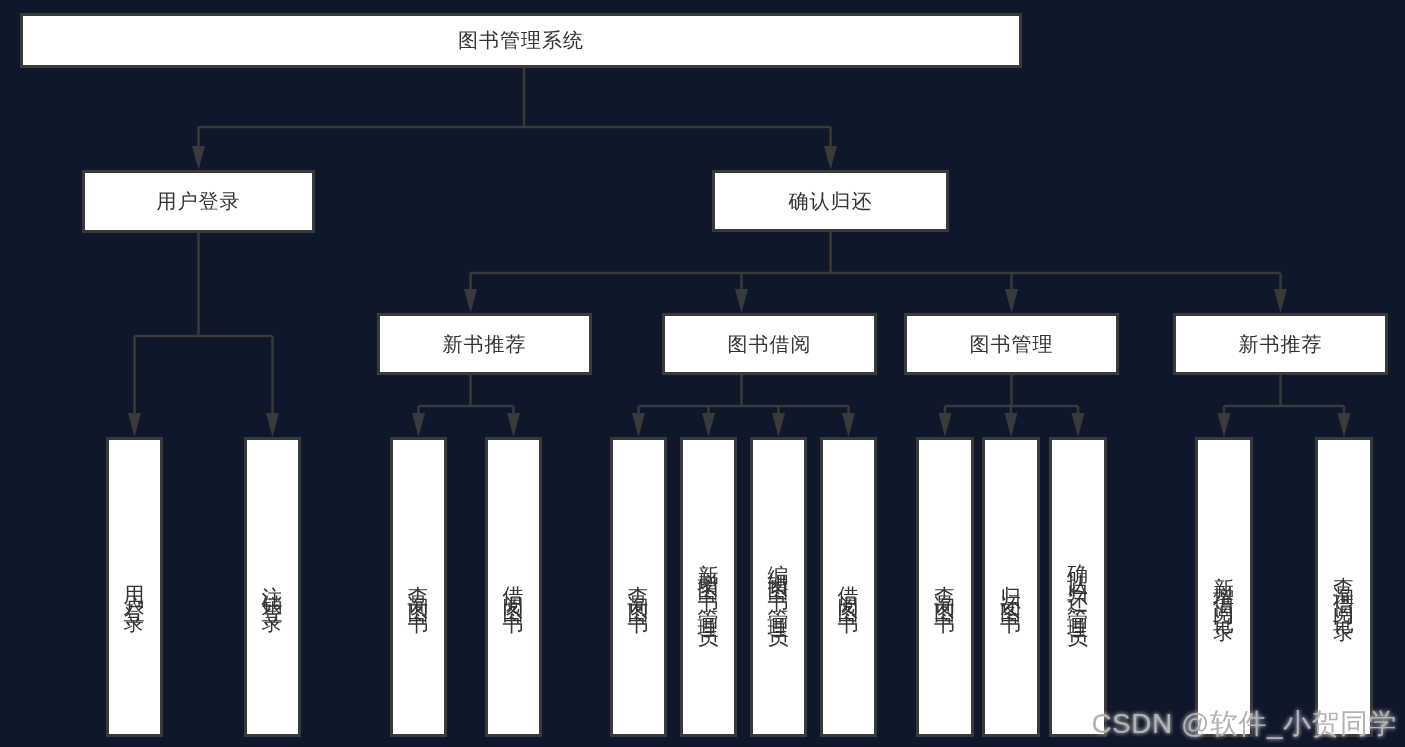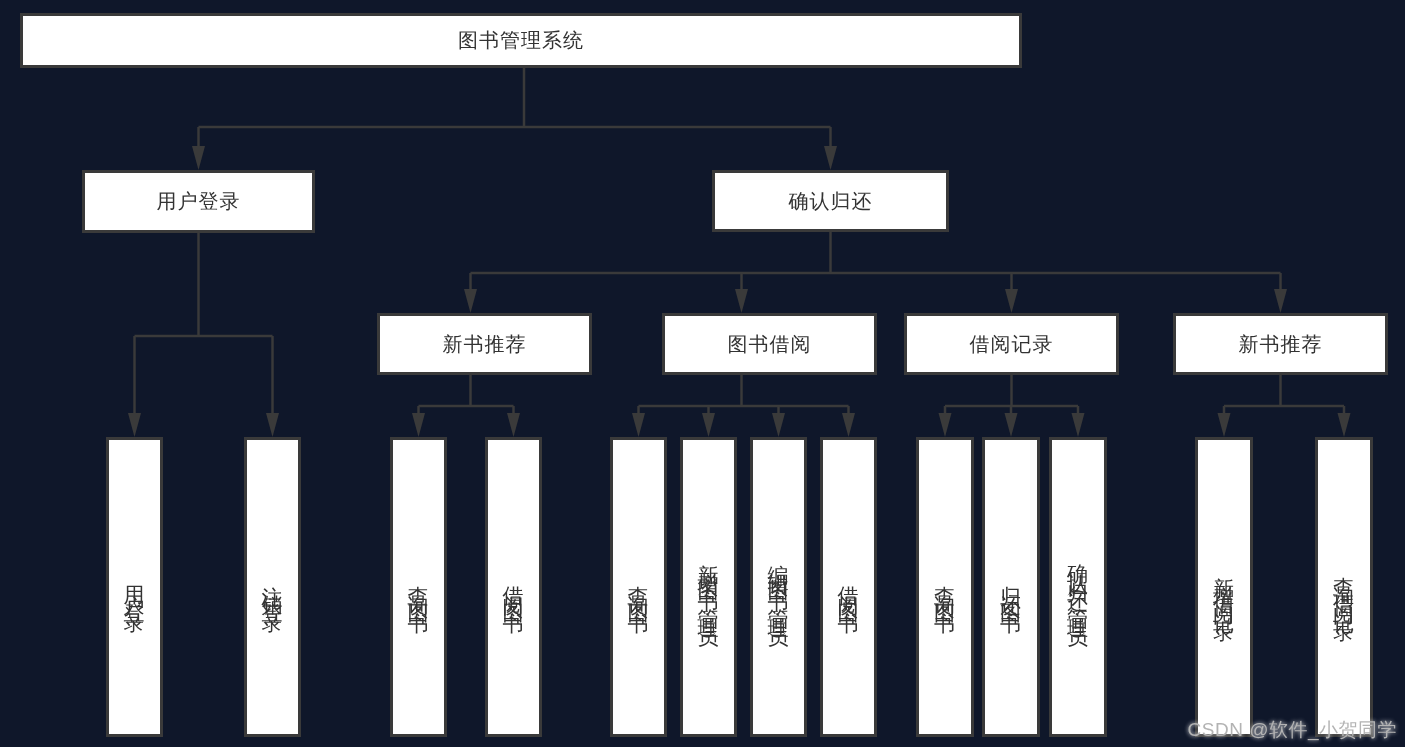--- a/index.html
+++ b/index.html
@@ -33,21 +33,21 @@
     position:absolute;left:0;top:0;
     pointer-events:none;
   }
   #connectors path, #connectors line{
     stroke:#3a3a3a;stroke-width:2.5;fill:none;
   }
   #connectors polygon{fill:#3a3a3a;stroke:none;}
   .watermark{
     position:absolute;
     right:8px;bottom:4px;
-    font-size:19px;
+    font-size:28px;
     color:#b3b3b3;
     letter-spacing:0.5px;
     z-index:5;
     text-shadow:0 0 4px #ffffff;
   }
 </style>
 </head>
 <body>
 
 <div id="canvas">
@@ -114,21 +114,21 @@
     <polygon points="1337.5,413 1350.5,413 1344,437"></polygon>
   </svg>
 
   <div class="node h-node" style="left:20px;top:13px;width:1002px;height:55px;">图书管理系统</div>
 
   <div class="node h-node" style="left:82px;top:170px;width:233px;height:63px;">用户登录</div>
   <div class="node h-node" style="left:712px;top:170px;width:237px;height:62px;">确认归还</div>
 
   <div class="node h-node" style="left:377px;top:313px;width:215px;height:62px;">新书推荐</div>
   <div class="node h-node" style="left:634px;top:313px;width:215px;height:62px;margin-left:28px;">图书借阅</div>
-  <div class="node h-node" style="left:904px;top:313px;width:215px;height:62px;">借阅记录</div>
+  <div class="node h-node" style="left:904px;top:313px;width:215px;height:62px;">图书管理</div>
   <div class="node h-node" style="left:1173px;top:313px;width:215px;height:62px;">新书推荐</div>
 
   <div class="node leaf" style="left:106px;top:437px;width:57px;height:300px;">用户登录</div>
   <div class="node leaf" style="left:244px;top:437px;width:57px;height:300px;">注销登录</div>
 
   <div class="node leaf" style="left:390px;top:437px;width:57px;height:300px;">查询图书</div>
   <div class="node leaf" style="left:485px;top:437px;width:57px;height:300px;">借阅图书</div>
 
   <div class="node leaf" style="left:610px;top:437px;width:57px;height:300px;">查询图书</div>
   <div class="node leaf" style="left:680px;top:437px;width:57px;height:300px;">新增图书（管理员）</div>

